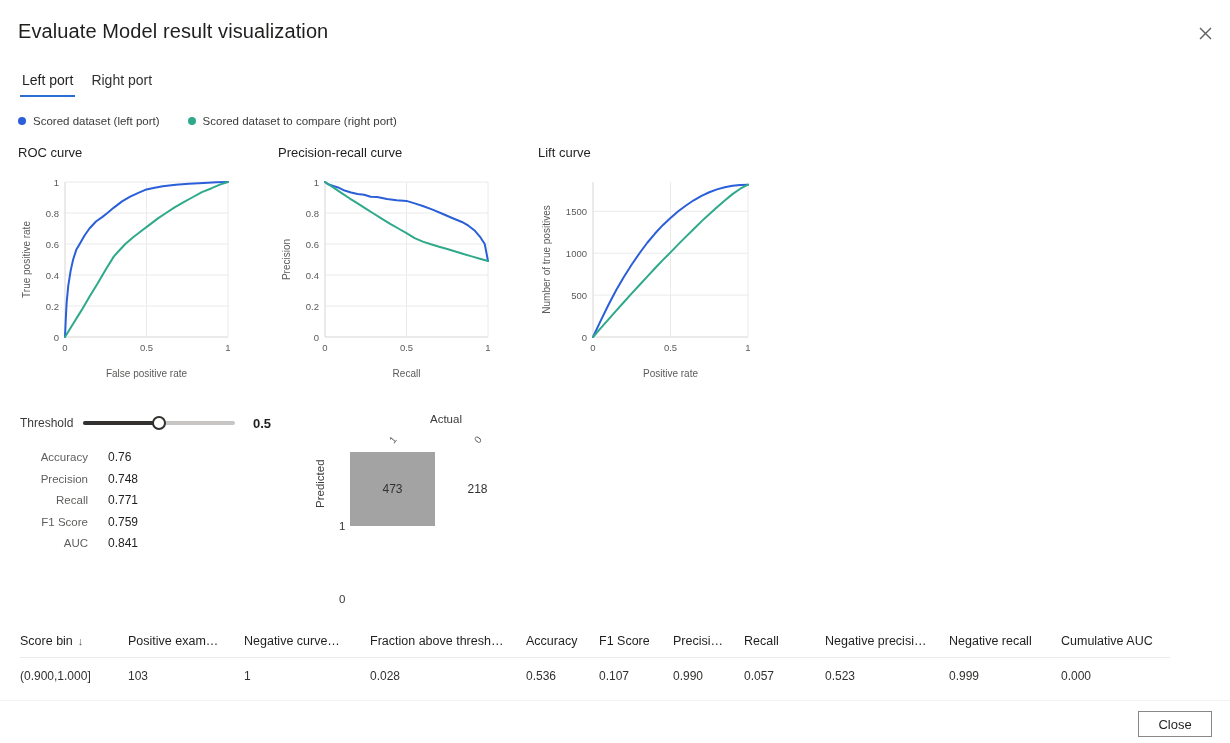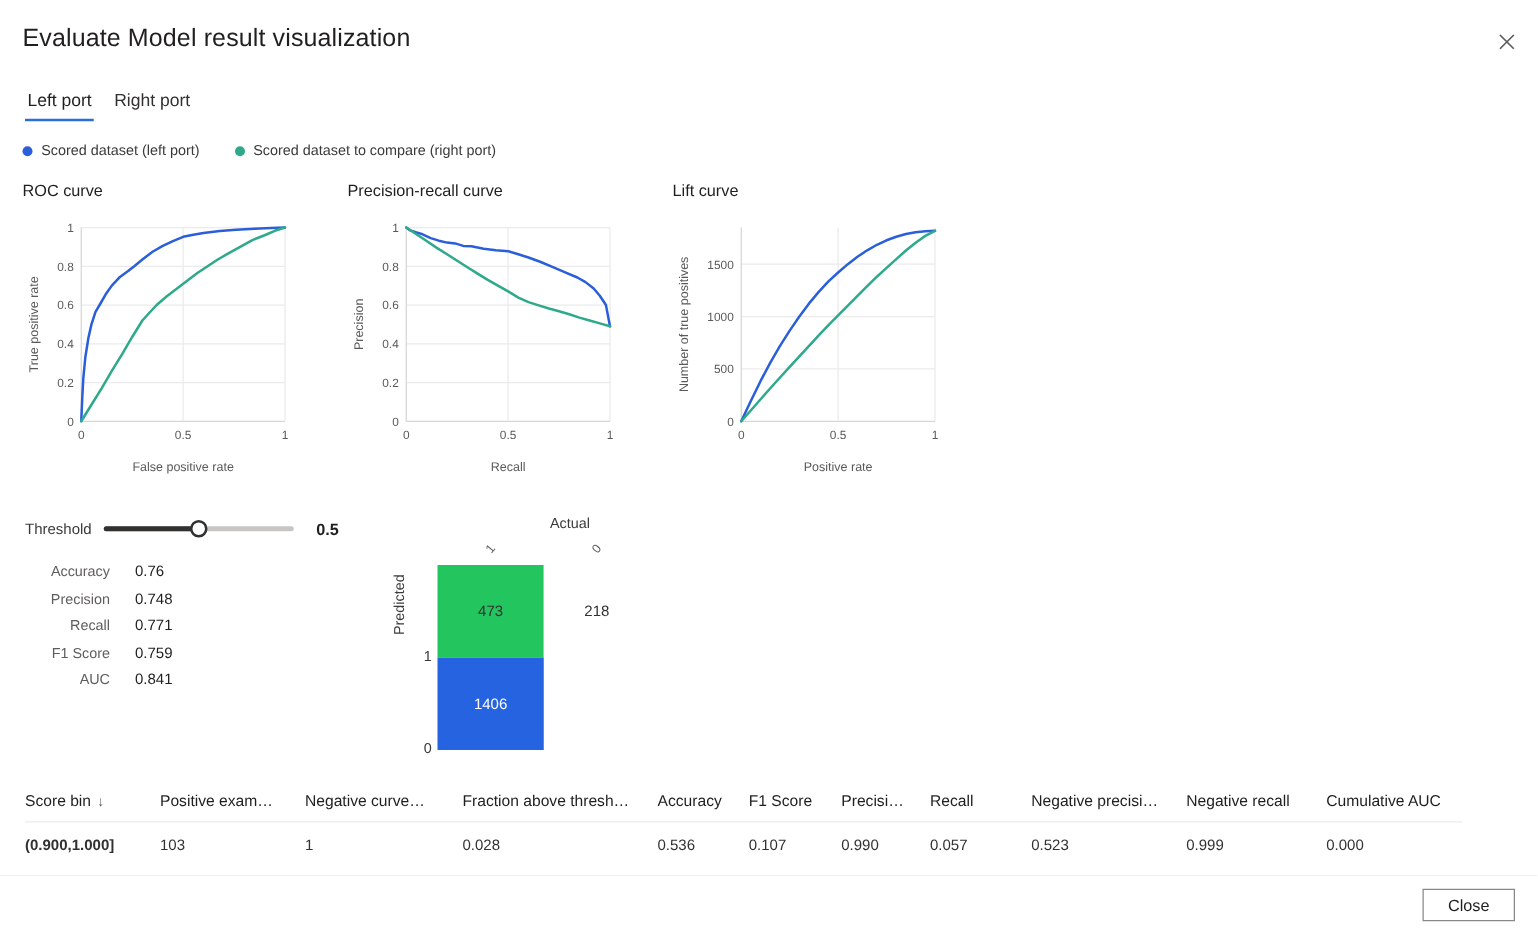--- a/index.html
+++ b/index.html
@@ -72,21 +72,21 @@
 
   
   .metrics { position: absolute; left: 20px; top: 450px; }
   .metric-row { display: flex; align-items: baseline; height: 21.5px; }
   .metric-name { width: 68px; text-align: right; font-size: 11.5px; color: #605e5c; }
   .metric-val  { width: 60px; padding-left: 20px; font-size: 12px; color: #201f1e; }
 
   
   .cm { position: absolute; left: 320px; top: 410px; width: 230px; height: 190px; }
   .cm-actual {
-    position: absolute; left: 110px; top: 3px; font-size: 11.5px; color: #3b3a39; margin-left: 10px;
+    position: absolute; left: 110px; top: 3px; font-size: 11.5px; color: #3b3a39;
   }
   .cm-predicted {
     position: absolute; left: -6px; top: 98px;
     font-size: 11.5px; color: #3b3a39;
     transform: rotate(-90deg); transform-origin: left top; white-space: nowrap;
   }
   .cm-colhead {
     position: absolute; font-size: 10px; color: #605e5c;
     transform: rotate(-50deg);
   }
@@ -272,44 +272,43 @@
     </div>
 
   <div class="cm">
     <div class="cm-actual">Actual</div>
     <div class="cm-predicted">Predicted</div>
     <div class="cm-colhead" style="left:70px; top:24px;">1</div>
     <div class="cm-colhead" style="left:155px; top:24px;">0</div>
     <div class="cm-rowhead" style="left:19px; top:110px;">1</div>
     <div class="cm-rowhead" style="left:19px; top:183px;">0</div>
     <div class="cm-grid" id="cm-grid">
-        <div class="cm-cell" style="background: #22c55e; color: rgb(50, 49, 48);">473</div>
+        <div class="cm-cell" style="background: #a3a3a3; color: rgb(50, 49, 48);">473</div>
         <div class="cm-cell" style="background: rgb(255, 255, 255); color: rgb(50, 49, 48);">218</div>
-        <div class="cm-cell" style="background: rgb(37, 99, 224); color: rgb(255, 255, 255);">1406</div>
       </div>
   </div>
 
   <div class="tbl">
     <div class="tbl-head" id="tbl-head">
         <div class="th" style="width: 100px;"><span>Score bin</span><span class="sort-arrow">↓</span></div>
         <div class="th" style="width: 108px;"><span>Positive exam…</span></div>
         <div class="th" style="width: 118px;"><span>Negative curve…</span></div>
         <div class="th" style="width: 148px;"><span>Fraction above thresh…</span></div>
         <div class="th" style="width: 65px;"><span>Accuracy</span></div>
         <div class="th" style="width: 66px;"><span>F1 Score</span></div>
         <div class="th" style="width: 63px;"><span>Precisi…</span></div>
         <div class="th" style="width: 73px;"><span>Recall</span></div>
         <div class="th" style="width: 116px;"><span>Negative precisi…</span></div>
         <div class="th" style="width: 104px;"><span>Negative recall</span></div>
         <div class="th" style="width: 120px;"><span>Cumulative AUC</span></div>
       </div>
     <div class="tbl-sep"></div>
     <div id="tbl-body">
         <div class="tbl-row">
-          <div class="td" style="width: 100px; font-weight: bold;">(0.900,1.000]</div>
+          <div class="td" style="width: 100px;">(0.900,1.000]</div>
           <div class="td" style="width: 108px;">103</div>
           <div class="td" style="width: 118px;">1</div>
           <div class="td" style="width: 148px;">0.028</div>
           <div class="td" style="width: 65px;">0.536</div>
           <div class="td" style="width: 66px;">0.107</div>
           <div class="td" style="width: 63px;">0.990</div>
           <div class="td" style="width: 73px;">0.057</div>
           <div class="td" style="width: 116px;">0.523</div>
           <div class="td" style="width: 104px;">0.999</div>
           <div class="td" style="width: 120px;">0.000</div>

